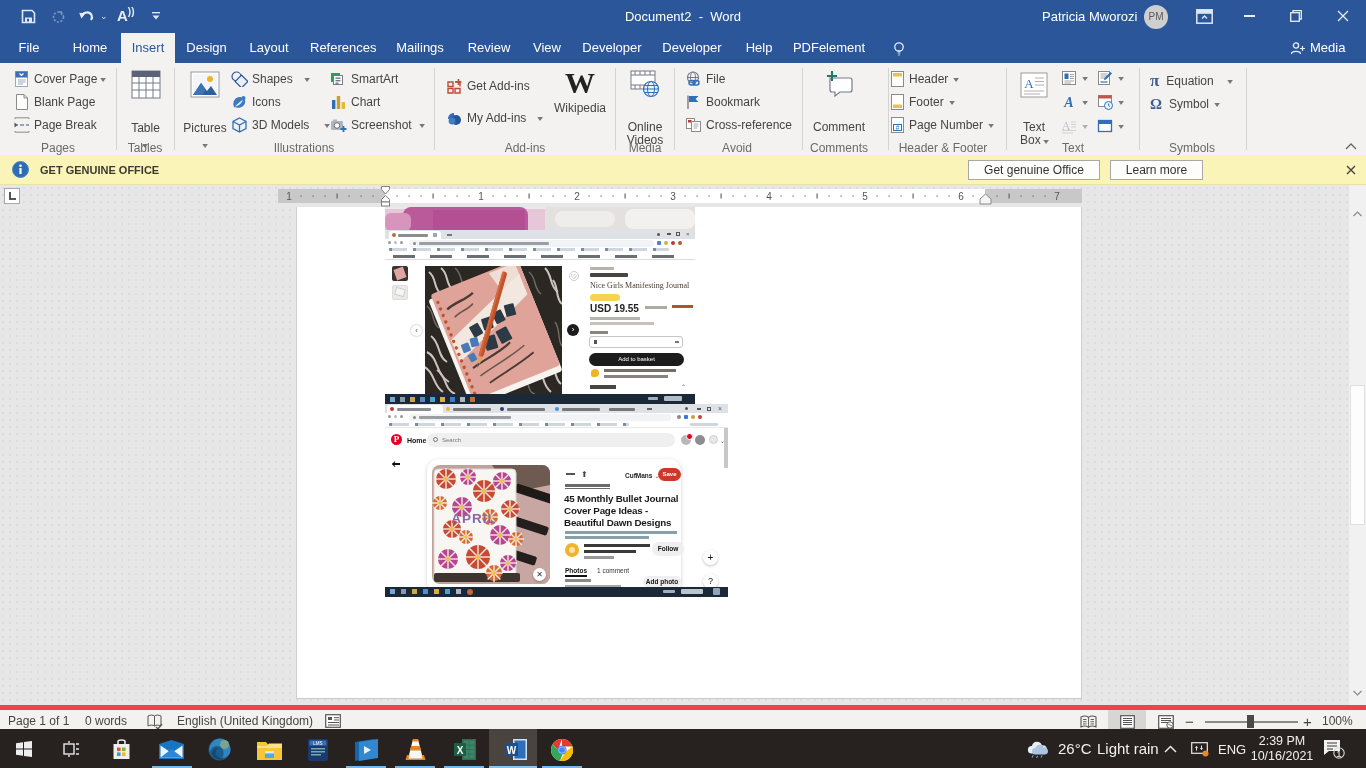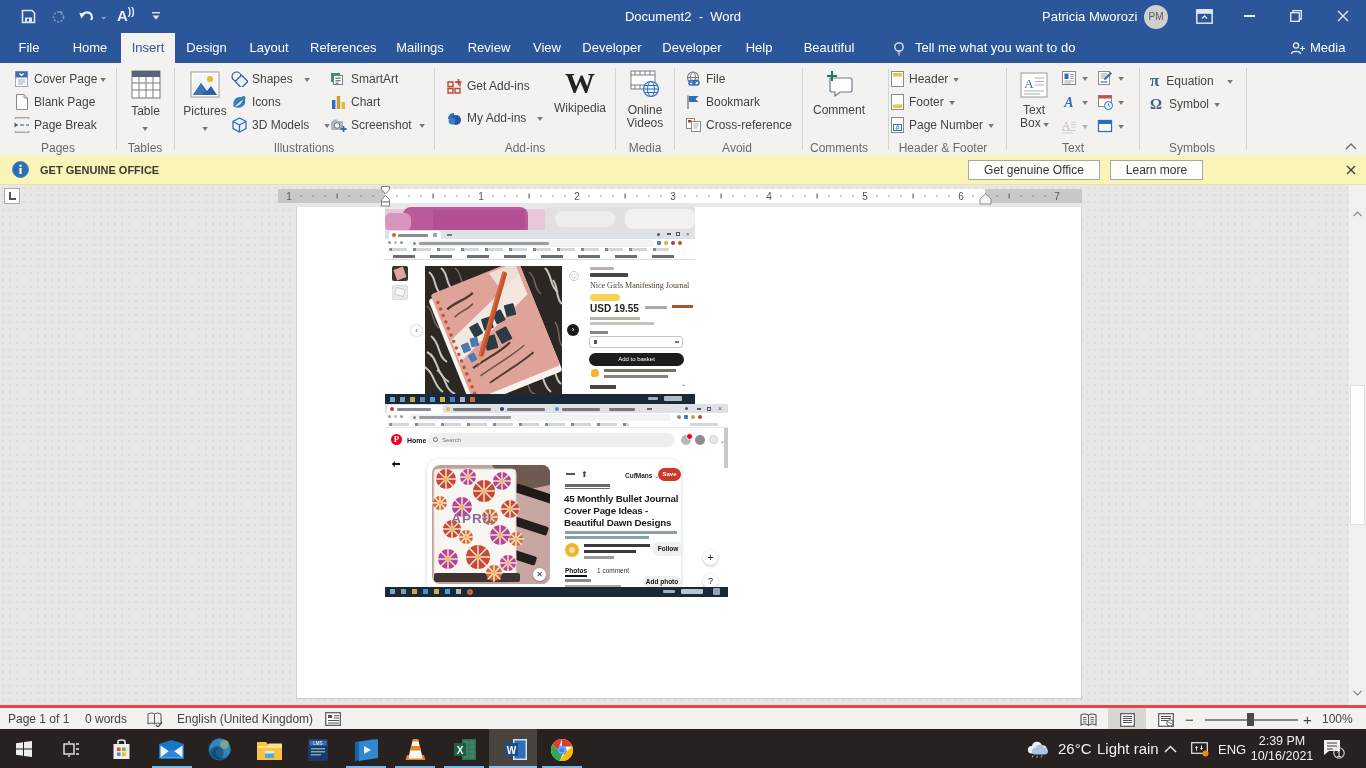--- a/index.html
+++ b/index.html
@@ -15,38 +15,38 @@
   .tab.active { background:#f3f2f1; color:#2b579a; }
 
   
   #ribbon { left:0; top:63px; width:1366px; height:93px; background:#f3f2f1; font-size:12px; color:#444; }
   .gsep { position:absolute; top:5px; width:1px; height:82px; background:#d5d2cf; }
   .glabel { position:absolute; top:78px; width:120px; text-align:center; color:#6a6a6a; font-size:12px; }
   .chev { display:inline-block; font-size:8px; color:#777; transform:scaleX(1.4); }
 
   .ritem { position:absolute; height:18px; display:flex; align-items:center; gap:4px; white-space:nowrap; color:#444; }
   .rbig { position:absolute; text-align:center; color:#444; }
-  .rbig .bt { margin-top:3px; line-height:13px; }
+  .rbig .bt { margin-top:20px; line-height:13px; }
 
   
   #msgbar { left:0; top:155px; width:1366px; height:30px; background:#faf4b8; border-bottom:1px solid #e8e2a8; }
   .msgbtn { position:absolute; top:5px; height:20px; background:#fdfdfc; border:1px solid #aaa8a6; font-size:12px; color:#333; text-align:center; line-height:18px; }
 
   
   #rulerzone { left:0; top:185px; width:1349px; height:22px; background:radial-gradient(circle at 3px 3px, #dadce0 1px, rgba(0,0,0,0) 1.2px) 0 0/7px 7px, #e7e7e7; }
 
   
   #docarea { left:0; top:207px; width:1349px; height:498px; background:radial-gradient(circle at 3px 3px, #dadce0 1px, rgba(0,0,0,0) 1.2px) 0 0/7px 7px, #e7e7e7; overflow:hidden; }
   #page { position:absolute; left:296px; top:0px; width:786px; height:492px; background:#fff; border-left:1px solid #d0d0d0; border-right:1px solid #d0d0d0; border-bottom:1px solid #c9c9c9; }
 
   
   #scrollbar { left:1349px; top:185px; width:17px; height:520px; background:#f1f1f1; }
 
   
-  #statusbar { left:0; top:705px; width:1366px; height:24px; background:#f3f2f1; border-top:3px solid #ef4444; color:#444; font-size:12px; }
+  #statusbar { left:0; top:705px; width:1366px; height:24px; background:#f3f2f1; border-top:5px solid #ef4444; color:#444; font-size:12px; }
 
   
   #taskbar { left:0; top:729px; width:1366px; height:39px; background:#272120; color:#fff; }
 </style>
 </head>
 <body>
 <div id="app">
   <div class="abs" id="titlebar">
 
     <svg class="abs" style="left:21px;top:9px" width="15" height="15" viewBox="0 0 15 15">
@@ -93,26 +93,25 @@
     <div class="tab active" style="left:121px;width:54px">Insert</div>
     <div class="tab" style="left:180px;width:53px">Design</div>
     <div class="tab" style="left:242px;width:54px">Layout</div>
     <div class="tab" style="left:310px;width:66px">References</div>
     <div class="tab" style="left:390px;width:60px">Mailings</div>
     <div class="tab" style="left:462px;width:54px">Review</div>
     <div class="tab" style="left:526px;width:42px">View</div>
     <div class="tab" style="left:580px;width:64px">Developer</div>
     <div class="tab" style="left:660px;width:64px">Developer</div>
     <div class="tab" style="left:740px;width:38px">Help</div>
-    <div class="tab" style="left:792px;width:74px">Beautiful</div>
+    <div class="tab" style="left:792px;width:74px">PDFelement</div>
     <svg class="abs" style="left:893px;top:8px" width="12" height="16" viewBox="0 0 12 16">
       <circle cx="6" cy="6" r="4.2" fill="none" stroke="#e8eef8" stroke-width="1.3"></circle>
       <path d="M4.5 10 L7.5 10 M4.7 12 L7.3 12 M5.2 14 L6.8 14" stroke="#e8eef8" stroke-width="1.1"></path>
     </svg>
-    <div class="tab" style="left:915px;width:175px;text-align:left">Tell me what you want to do</div>
     <svg class="abs" style="left:1290px;top:8px" width="16" height="15" viewBox="0 0 16 15">
       <circle cx="6" cy="4.5" r="2.6" fill="none" stroke="#e8eef8" stroke-width="1.3"></circle>
       <path d="M1.5 13 C1.5 9.5, 10.5 9.5, 10.5 13" fill="none" stroke="#e8eef8" stroke-width="1.3"></path>
       <path d="M12.5 5 L12.5 10 M10 7.5 L15 7.5" stroke="#e8eef8" stroke-width="1.2"></path>
     </svg>
     <div class="tab" style="left:1310px;width:40px;text-align:left">Media</div>
   </div>
   <div class="abs" id="ribbon">
 
     <div class="ritem" style="left:14px;top:7px">

